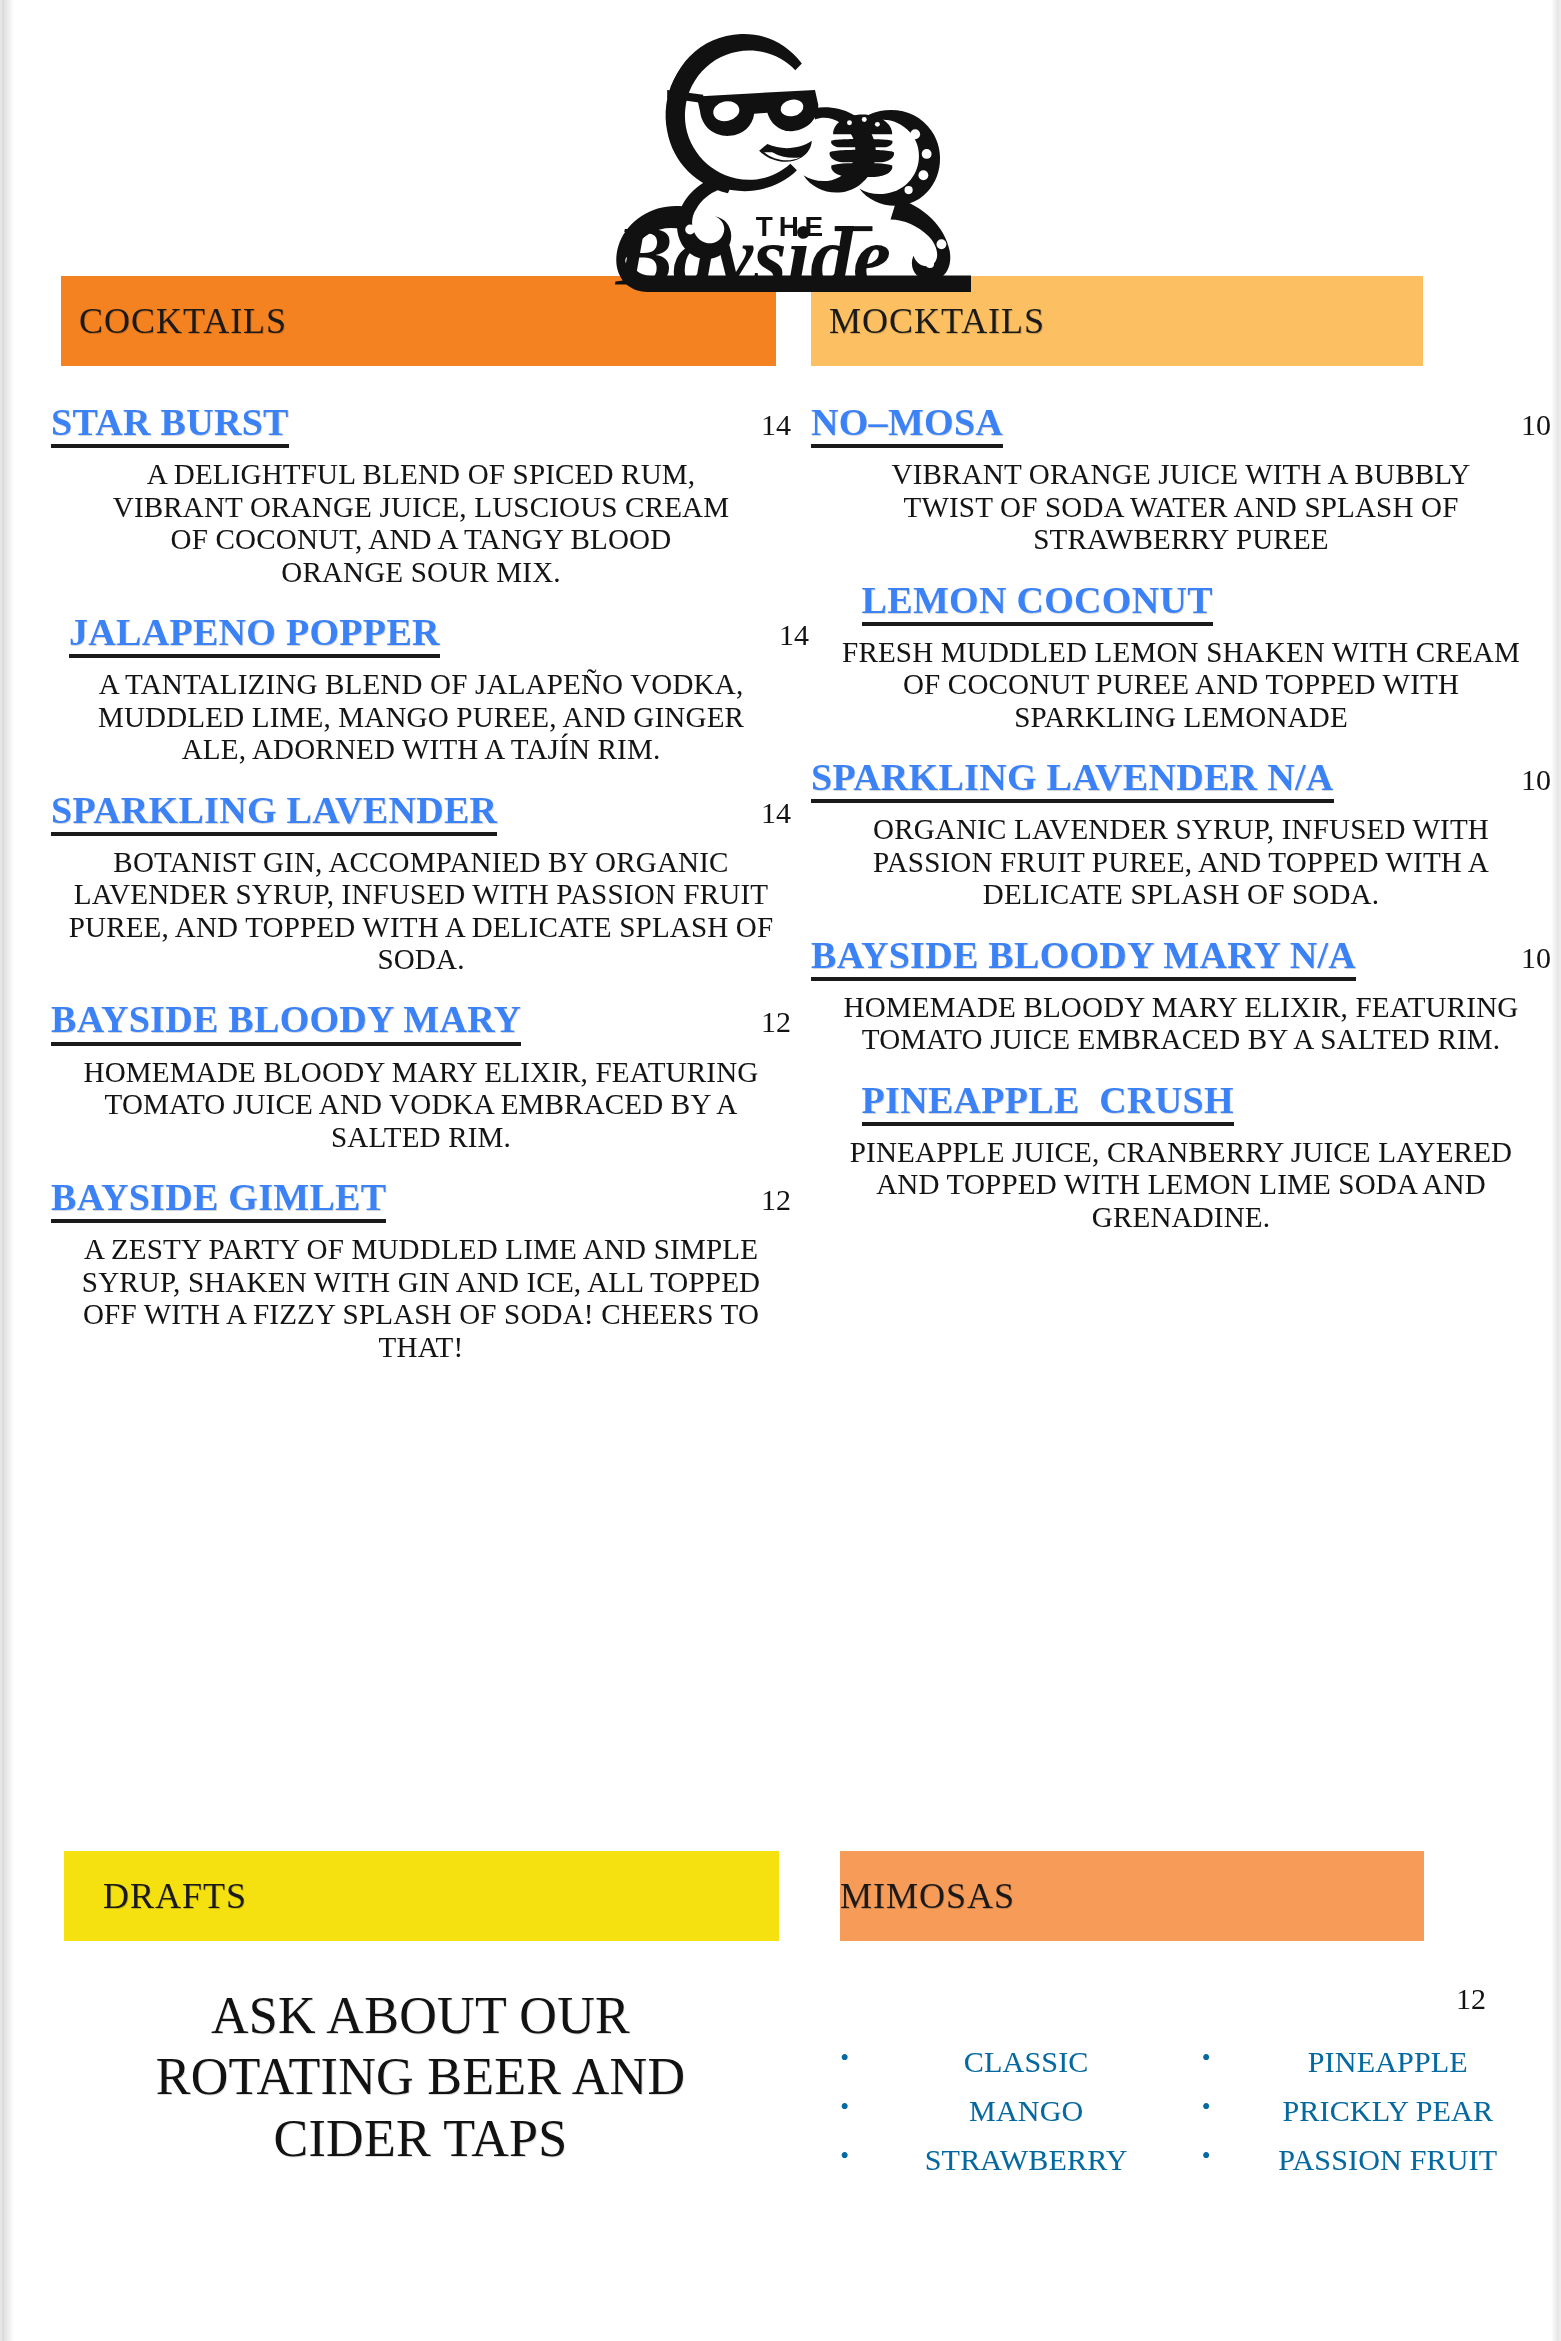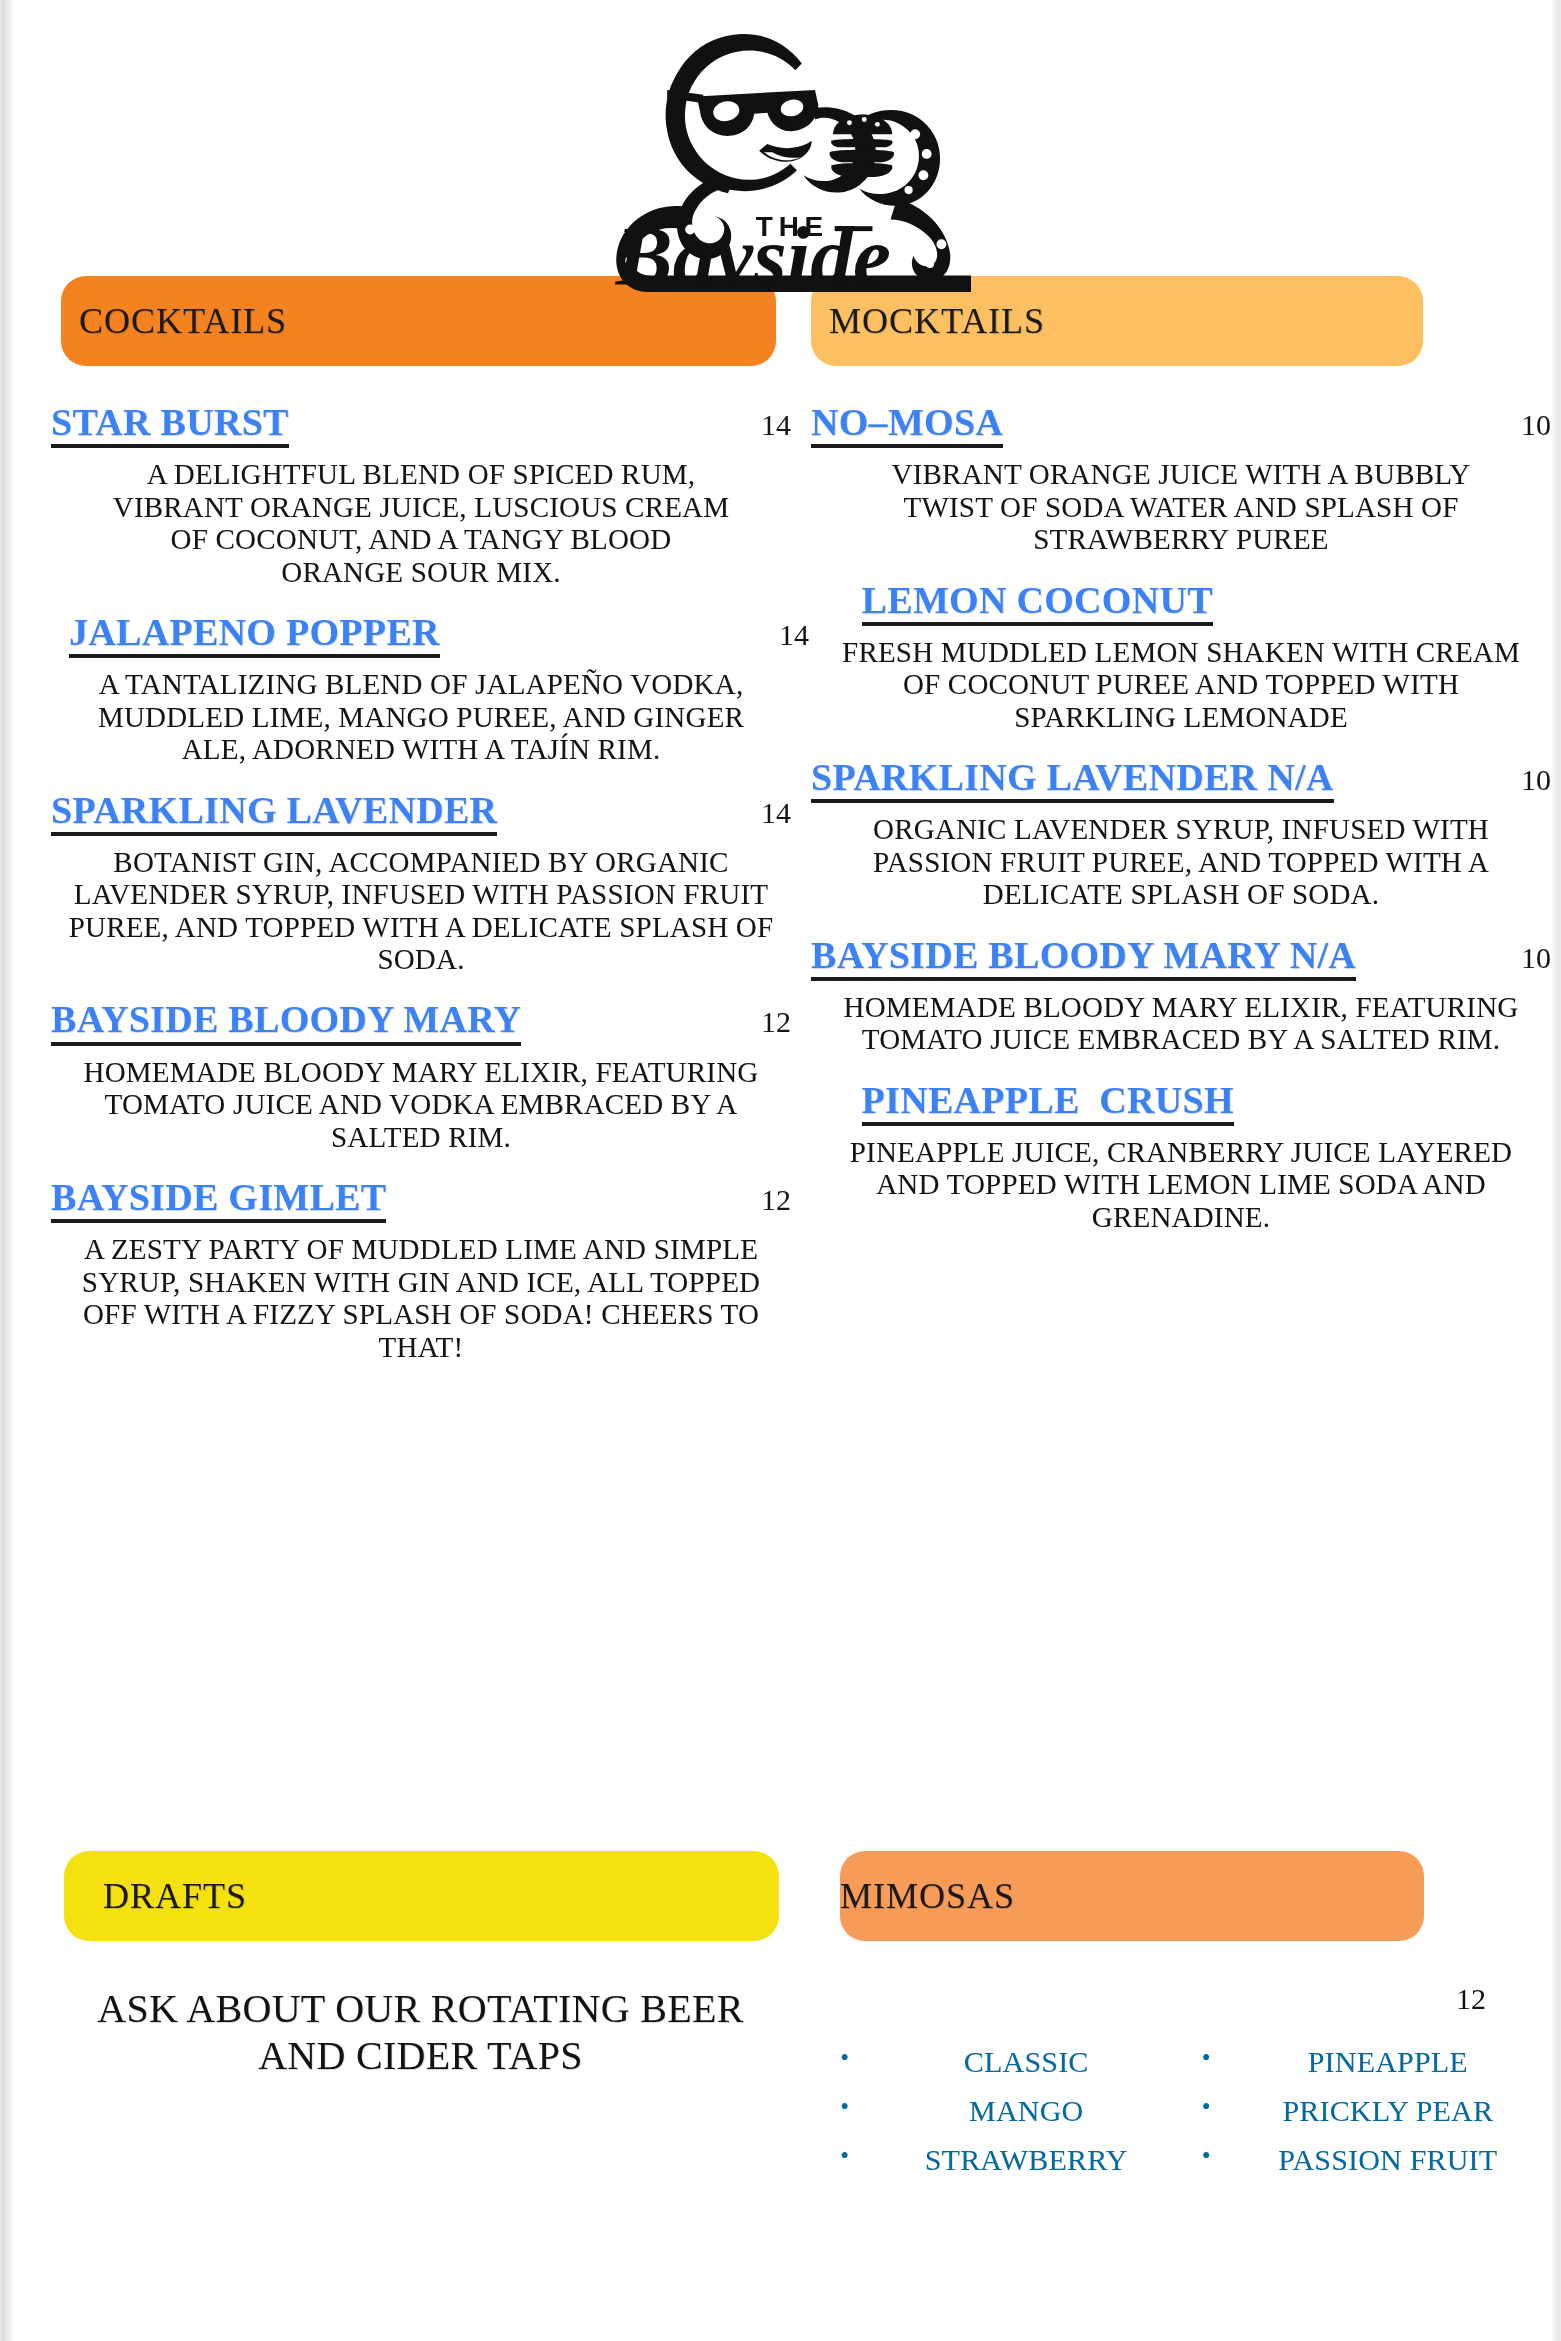--- a/index.html
+++ b/index.html
@@ -52,21 +52,20 @@
     z-index: 5;
   }
   .logo-wrap svg { display: block; }
 
   
   .bar {
     position: absolute;
     display: flex;
     align-items: center;
     box-sizing: border-box;
-    border-radius: 25px;
   }
   .bar-label {
     font-family: "Liberation Serif", "DejaVu Serif", serif;
     font-weight: 400;
     font-size: 36px;
     letter-spacing: 1px;
     color: #1a1a1a;
     text-shadow: 0.8px 0.8px 0 rgba(0,0,0,0.18);
     white-space: nowrap;
   }
@@ -131,21 +130,21 @@
   .w-mid     { width: 682px; margin-left: auto; margin-right: auto; }
   .w-wide    { width: 740px; margin-left: auto; margin-right: auto; }
 
   
   #drafts-note {
     position: absolute;
     left: 90px;
     top: 1985px;
     width: 657px;
     text-align: center;
-    font-size: 40px;
+    font-size: 52px;
     line-height: 1.18;
     letter-spacing: 0.3px;
     color: #121212;
     text-shadow: 0.8px 0.8px 0 rgba(0,0,0,0.15);
   }
 
   
   #mimosa-price {
     position: absolute;
     left: 1454px;

